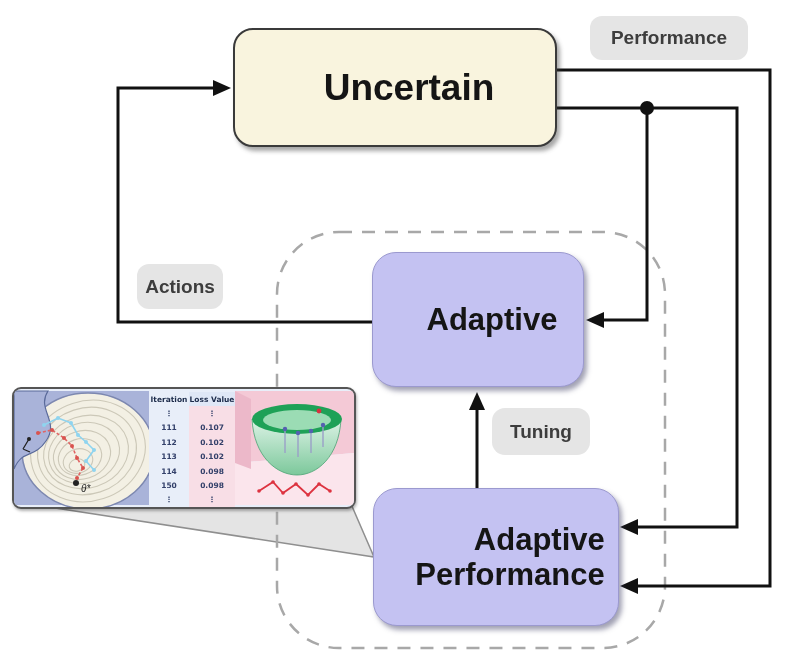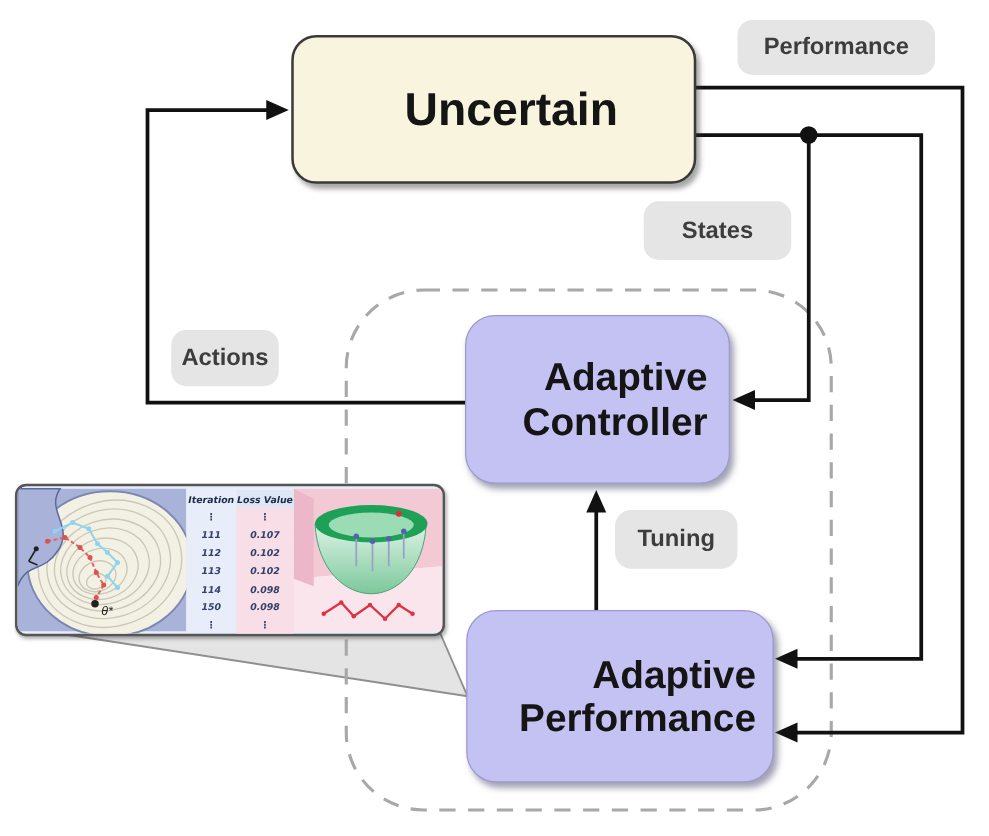--- a/index.html
+++ b/index.html
@@ -22,21 +22,21 @@
   #tag-performance{left:590px;top:16px;width:158px;height:44px;}
   #tag-states{left:515px;top:161px;width:118px;height:47px;}
   #tag-actions{left:137px;top:264px;width:86px;height:45px;}
   #tag-tuning{left:492px;top:408px;width:98px;height:47px;border-radius:13px;}
   
   #inset{position:absolute;left:12px;top:387px;width:340px;height:118px;z-index:4;
          border:2px solid #555;border-radius:9px;overflow:hidden;display:flex;
          background:#e8eef9;box-shadow:1px 2px 3px rgba(0,0,0,.3);}
   #contour-panel{width:135px;height:100%;flex:none;}
   #table-panel{width:86px;height:100%;flex:none;display:flex;flex-direction:column;
-         font-family:"DejaVu Sans",sans-serif;font-size:7.5px;font-style:italic;
+         font-family:"DejaVu Sans",sans-serif;font-size:7.5px;
          font-weight:bold;color:#33406a;padding-top:3px;box-sizing:border-box;}
   .trow{display:flex;flex:1;align-items:center;}
   .tc1{width:40px;text-align:center;flex:none;}
   .tc2{width:46px;flex:none;background:#f8dee6;height:100%;
        display:flex;align-items:center;justify-content:center;}
   .thead{color:#1c2b4a;font-size:7.5px;}
   .thead .tc2{background:#dfe7f6;}
   #surface-panel{width:119px;height:100%;flex:none;}
 </style>
 </head>
@@ -68,33 +68,31 @@
 
   <div class="node" id="uncertain-system">
     <div class="lbl">
       <div>Uncertain</div>
     </div>
   </div>
 
   <div class="node purple" id="adaptive-controller">
     <div class="lbl">
       <div>Adaptive</div>
-      <div>Controller</div>
     </div>
   </div>
 
   <div class="node purple" id="adaptive-optimization">
     <div class="lbl">
       <div>Adaptive</div>
       <div>Performance</div>
     </div>
   </div>
 
   <div class="tag" id="tag-performance">Performance</div>
-  <div class="tag" id="tag-states">States</div>
   <div class="tag" id="tag-actions">Actions</div>
   <div class="tag" id="tag-tuning">Tuning</div>
 
   <div id="inset">
 
     <svg id="contour-panel" viewBox="0 0 135 114">
       <rect x="0" y="0" width="135" height="114" fill="#a9b3d9"></rect>
       <ellipse cx="74" cy="60" rx="66" ry="58" fill="#f3f0e4" stroke="#7d88b0" stroke-width="1.5"></ellipse>
       <g fill="none" stroke="#ccc8b8" stroke-width="1.1">
         <ellipse transform="rotate(-18 74 60)" cx="74" cy="60" rx="58" ry="50"></ellipse>

